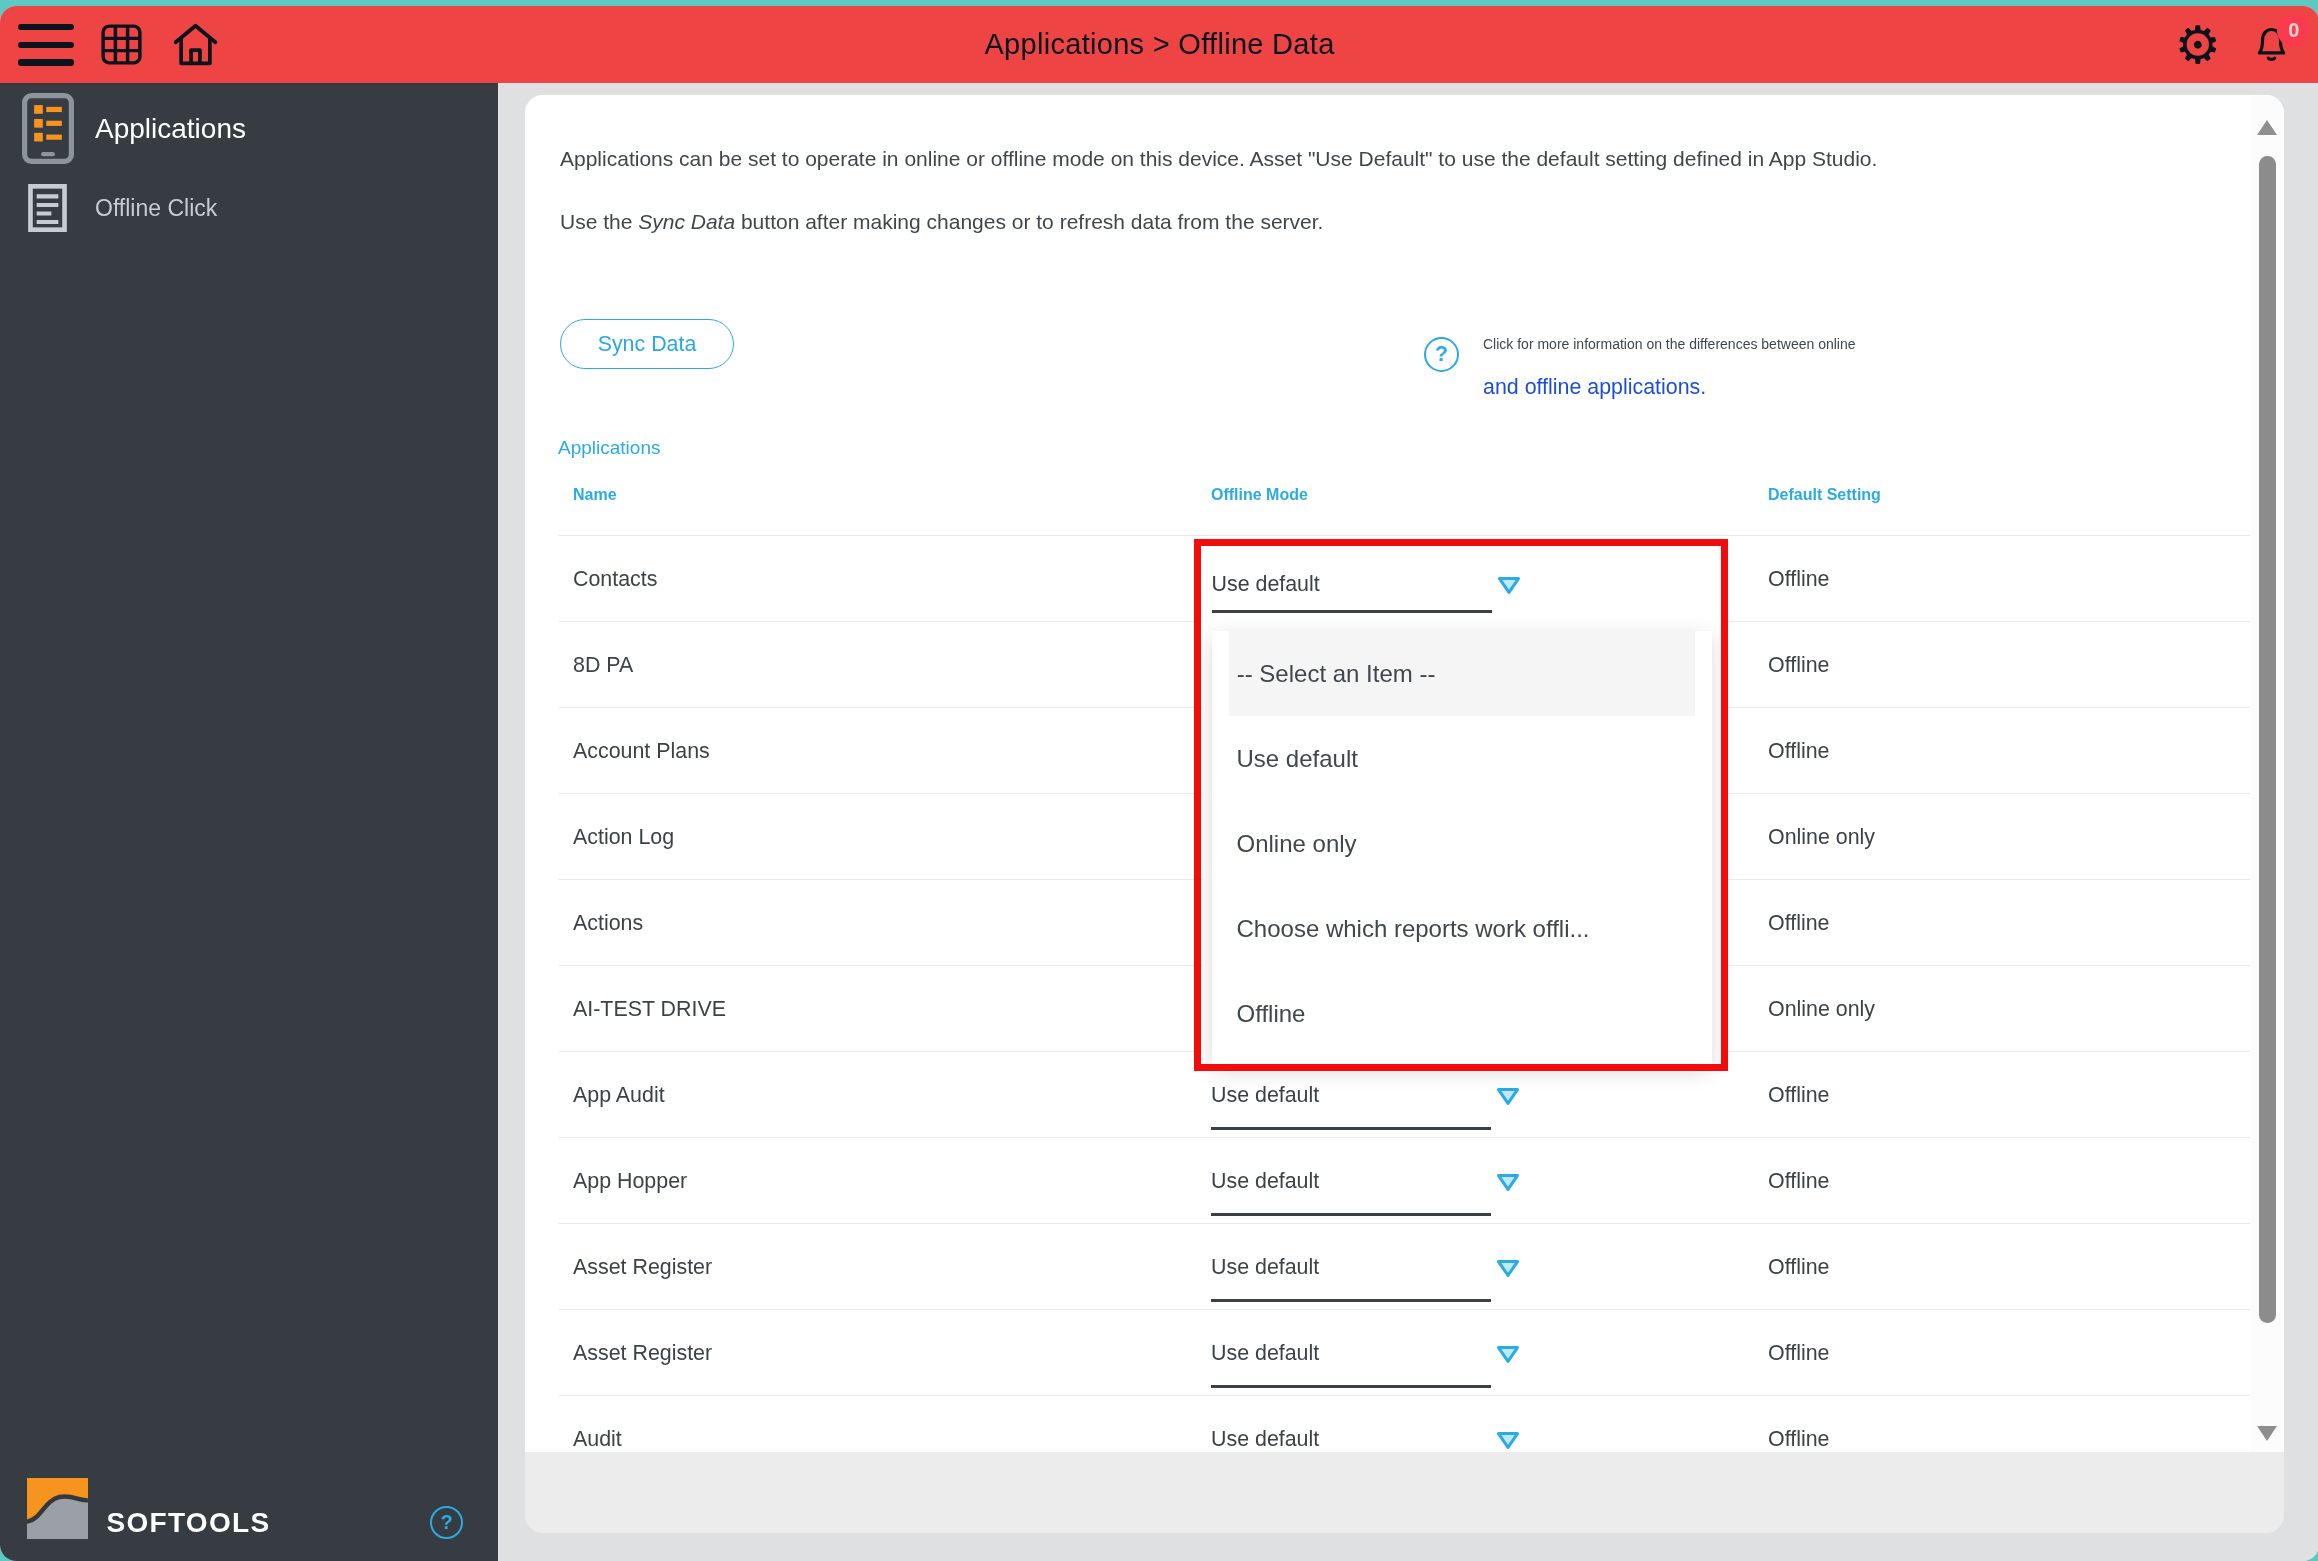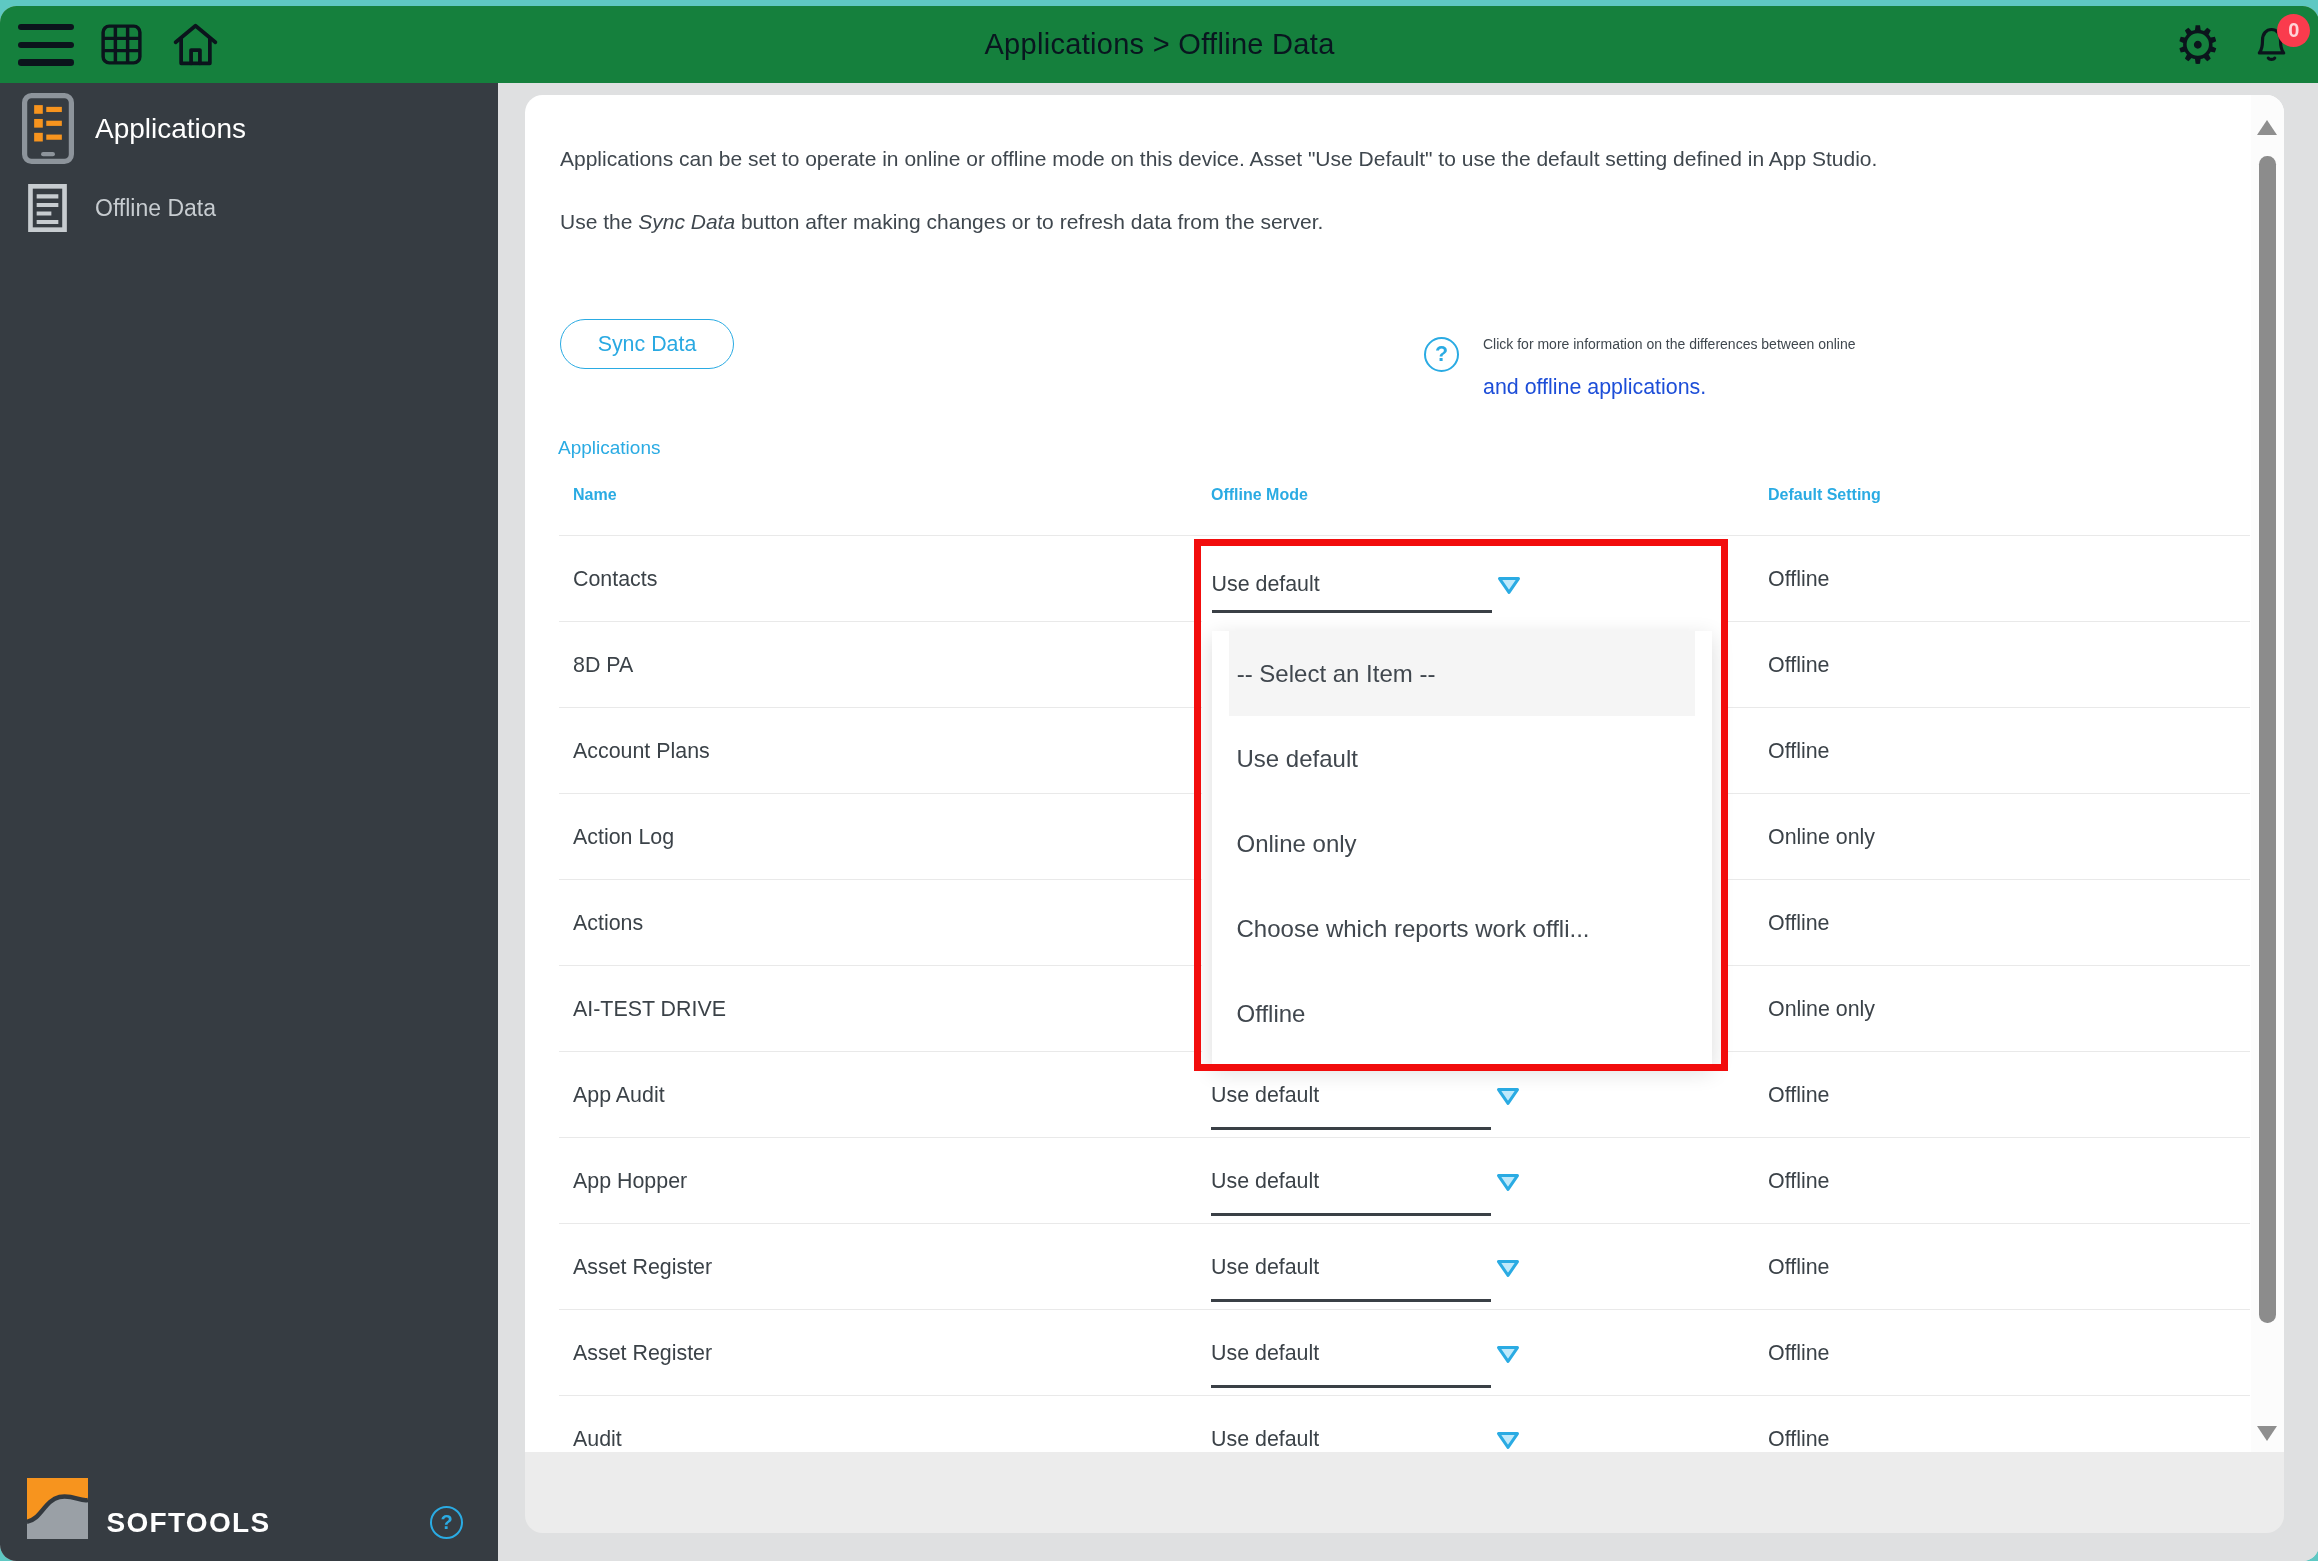--- a/index.html
+++ b/index.html
@@ -3,21 +3,21 @@
 <meta charset="utf-8">
 <style>
   * { margin:0; padding:0; box-sizing:border-box; }
   html,body { width:2319px; height:1561px; overflow:hidden; }
   body { font-family:"Liberation Sans", sans-serif; background:#5ec8c3; position:relative; }
 
   #window { position:absolute; top:6.3px; left:0; width:2319px; height:1555px;
             border-radius:16.4px; overflow:hidden; background:#dfe0e1; }
 
   
-  .topbar { position:absolute; top:0; left:0; width:100%; height:77px; background:#15803d; }
+  .topbar { position:absolute; top:0; left:0; width:100%; height:77px; background:#ef4444; }
   .tb-left { position:absolute; left:17.7px; top:0; height:77px; display:flex; align-items:center; gap:23px; }
   .hamburger { width:56px; height:42px; display:flex; flex-direction:column; justify-content:space-between; cursor:pointer; }
   .hamburger span { display:block; width:56px; height:6.3px; background:#0b141c; border-radius:3.2px; }
   .tb-icon { display:flex; align-items:center; justify-content:center; cursor:pointer; }
   .tb-title { position:absolute; left:0; right:0; top:0; height:77px; display:flex; align-items:center; justify-content:center;
               font-size:29px; font-weight:500; color:#09161f; letter-spacing:0.3px; }
   .tb-right { position:absolute; right:25px; top:0; height:77px; display:flex; align-items:center; gap:28px; }
   .gear-glyph { font-family:"DejaVu Sans", sans-serif; font-size:52px; color:#0b141c; line-height:1; }
   .bell-wrap { position:relative; }
   .badge { position:absolute; top:-8.8px; right:-16.4px; width:33px; height:33px; border-radius:50%;
@@ -156,21 +156,21 @@
     <div class="sb-item sb-item-2">
       <div class="sb-icon">
         <svg width="39" height="48" viewBox="0 0 25 31" fill="none">
           <rect x="1.5" y="1.5" width="22" height="28" stroke="#c7ccd0" stroke-width="3"></rect>
           <line x1="5.5" y1="8" x2="19.5" y2="8" stroke="#c7ccd0" stroke-width="2.6"></line>
           <line x1="5.5" y1="13.5" x2="19.5" y2="13.5" stroke="#c7ccd0" stroke-width="2.6"></line>
           <line x1="5.5" y1="19" x2="15" y2="19" stroke="#c7ccd0" stroke-width="2.6"></line>
           <line x1="5.5" y1="24.5" x2="19.5" y2="24.5" stroke="#c7ccd0" stroke-width="2.6"></line>
         </svg>
       </div>
-      <div class="sb-label">Offline Data</div>
+      <div class="sb-label">Offline Click</div>
     </div>
     <div class="sb-footer">
       <div>
         <svg width="61" height="61" viewBox="0 0 32 32">
           <rect width="32" height="32" fill="#f7941e"></rect>
           <path d="M0 32 V23 C7 22 9.5 11.5 17 10 C24 8.6 28 12.5 32 11.5 V32 Z" fill="#9aa0a6"></path>
           <path d="M0 23 C7 22 9.5 11.5 17 10 C24 8.6 28 12.5 32 11.5" fill="none" stroke="#33393f" stroke-width="2.4"></path>
         </svg>
       </div>
       <div class="logo-text">SOFTOOLS</div>

